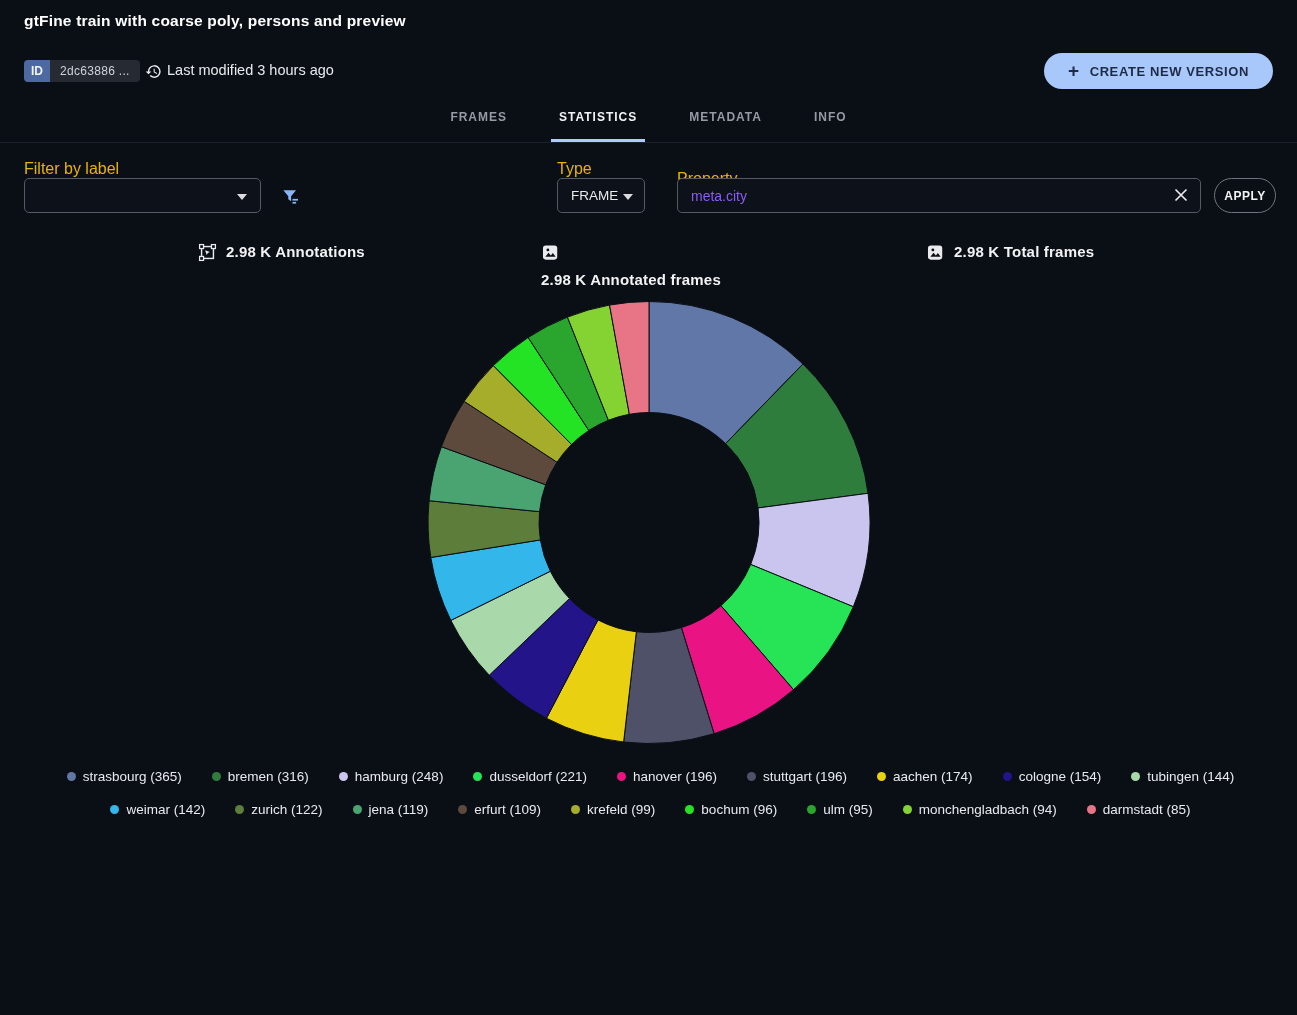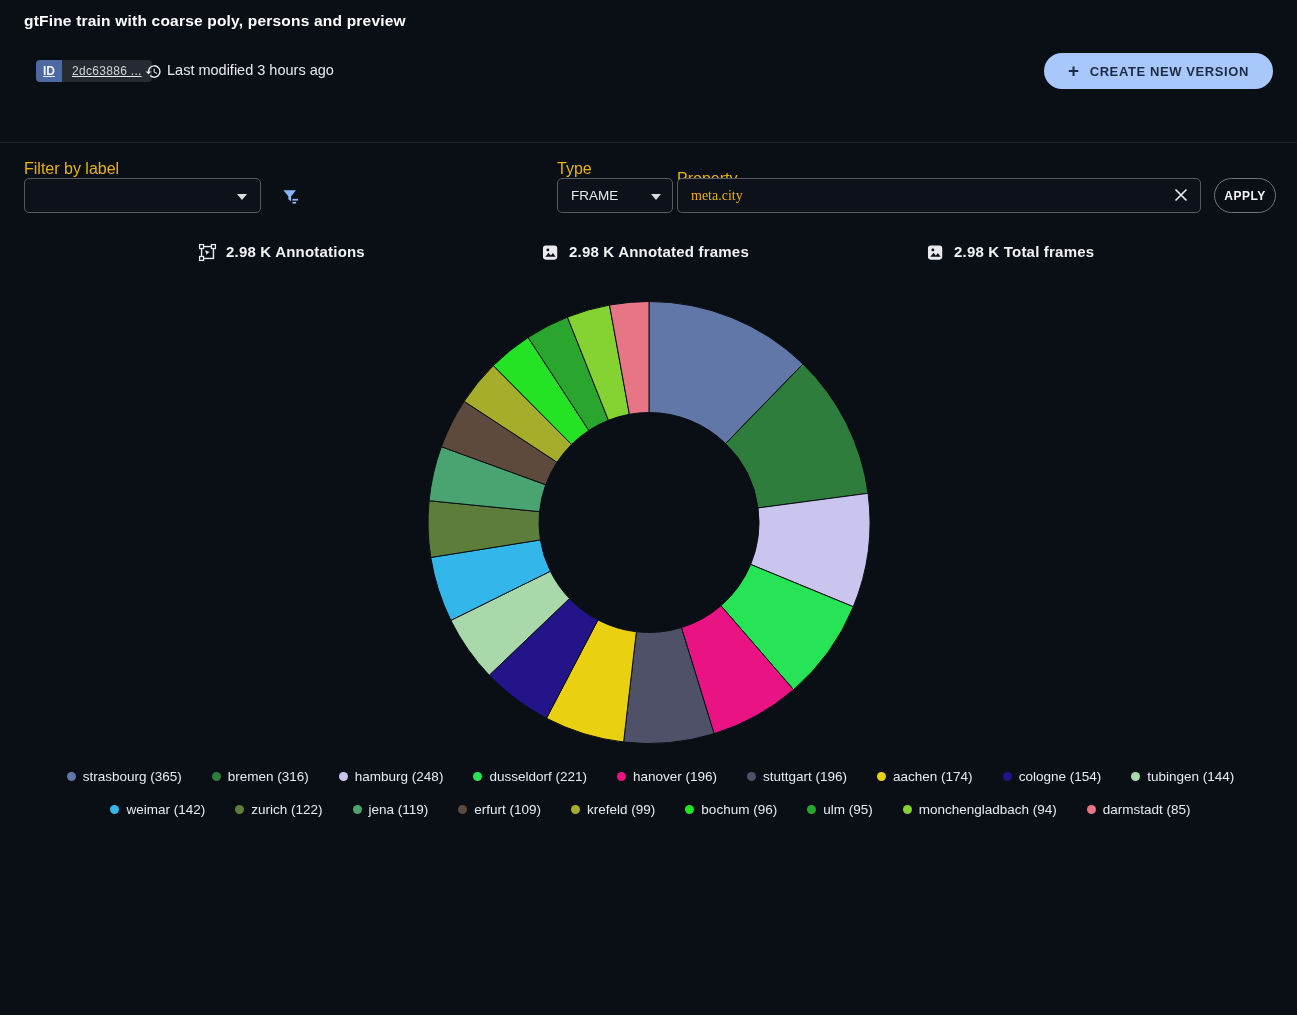--- a/index.html
+++ b/index.html
@@ -2,52 +2,52 @@
 <html><head>
 <meta charset="utf-8">
 <style>
   * { margin:0; padding:0; box-sizing:border-box; }
   html,body { background:#0a0e15; }
   body { font-family:"Liberation Sans","DejaVu Sans",sans-serif; }
   .app { position:relative; width:1297px; height:1015px; background:#0a0e15; overflow:hidden; color:#e8eaed; }
 
   
   .page-title { position:absolute; left:24px; top:12px; font-size:15.5px; font-weight:bold; color:#ffffff; letter-spacing:.2px; }
-  .id-badge { position:absolute; left:36px; top:60px; display:inline-flex; align-items:stretch; border-radius:4px; overflow:hidden; font-size:12px; height:22px; cursor:pointer;text-decoration:underline; }
+  .id-badge { position:absolute; left:24px; top:60px; display:inline-flex; align-items:stretch; border-radius:4px; overflow:hidden; font-size:12px; height:22px; cursor:pointer; }
   .id-badge .id-label { background:#4d69a2; color:#f1f3f4; font-weight:bold; display:flex; align-items:center; padding:0 7px; }
   .id-badge .id-value { background:#262b33; color:#cfd3d9; display:flex; align-items:center; padding:0 10px; letter-spacing:.3px;text-align:center; }
   .history-icon { position:absolute; left:145px; top:63px; width:17px; height:17px; }
   .last-modified { position:absolute; left:167px; top:62px; font-size:14.5px; color:#e8eaed; }
   .create-btn { position:absolute; right:24px; top:53px; height:36px; padding:0 24px; border:none; border-radius:18px; background:#a8c7fa; color:#1e2b45; font-family:inherit; font-size:13px; font-weight:bold; letter-spacing:.6px; display:flex; align-items:center; gap:10px; cursor:pointer; }
   .create-btn .plus { font-size:19px; font-weight:bold; line-height:1; margin-top:-2px; }
 
   
   .tab-bar { position:absolute; top:104px; left:0; right:0; display:flex; justify-content:center; gap:36px; }
   .tab { font-size:12px; font-weight:bold; letter-spacing:1px; color:#969ba3; padding:6px 8px 15px 8px; cursor:pointer; border-bottom:3px solid transparent; }
   .tab.active { color:#f1f3f4; border-bottom-color:#aecbfa; }
   .tab-divider { position:absolute; top:142px; left:0; right:0; height:1px; background:#1e222b; }
 
   
   .field-label { position:absolute; font-size:16px; color:#eab308; }
   .boxed { position:absolute; height:35px; background:#0d1119; border:1px solid #565b63; border-radius:5px; display:flex; align-items:center; cursor:pointer; }
   .label-filter { left:24px; top:178px; width:237px; }
   .caret { width:0; height:0; border-left:5px solid transparent; border-right:5px solid transparent; border-top:6px solid #dadce0; }
   .label-filter .caret { position:absolute; right:13px; top:15px; }
   .filter-icon { position:absolute; left:281px; top:187px; width:19px; height:19px; cursor:pointer; }
-  .type-select { left:557px; top:178px; width:116px; padding-left:13px; font-size:13.5px; color:#e8eaed; }
+  .type-select { left:557px; top:178px; width:88px; padding-left:13px; font-size:13.5px; color:#e8eaed; }
   .type-select .caret { position:absolute; right:11px; top:15px; }
-  .property-input { position:absolute; left:677px; top:178px; width:524px; height:35px; background:#0d1119; border:1px solid #565b63; border-radius:5px; color:#eab308; font-family:Liberation Serif, serif; font-size:14px; padding:0 40px 0 13px; outline:none; }
+  .property-input { position:absolute; left:677px; top:178px; width:524px; height:35px; background:#0d1119; border:1px solid #565b63; border-radius:5px; color:#8b5cf6; font-family:Liberation Sans, sans-serif; font-size:14px; padding:0 40px 0 13px; outline:none; }
   .clear-x { position:absolute; left:1173px; top:187px; width:16px; height:16px; cursor:pointer; }
   .apply-btn { position:absolute; left:1214px; top:178px; width:62px; height:35px; border-radius:18px; background:transparent; border:1px solid #70757d; color:#f1f3f4; font-family:inherit; font-size:12px; font-weight:bold; letter-spacing:.5px; cursor:pointer; }
 
   
   .stat { position:absolute; top:243px; display:flex; align-items:flex-start; gap:9px; }
   .stat svg { display:block; }
   .stat-text { font-size:15px; font-weight:bold; color:#f1f3f4; letter-spacing:.2px; }
-  .stat-1 { left:198px; } .stat-2 { left:541px; } .stat-3 { left:926px; }
+  .stat-1 { left:198px; } .stat-2 { left:541px;flex-direction:column; } .stat-3 { left:926px; }
 
   
   .donut-wrap { position:absolute; left:419px; top:292px; width:460px; height:460px; }
 
   
   .legend-row { position:absolute; left:4px; right:0; display:flex; justify-content:center; gap:30px; }
   .legend-row-1 { top:769px; } .legend-row-2 { top:802px; }
   .legend-item { display:flex; align-items:center; cursor:pointer; }
   .legend-item .dot { width:9px; height:9px; border-radius:50%; margin-right:7px; flex:none; }
   .legend-item .lbl { font-size:13.5px; color:#e8eaed; }
@@ -70,20 +70,26 @@
       <path fill="#e8eaed" d="M12.2 8v5l4.2 2.5.8-1.3-3.5-2V8z"></path>
     </svg>
   </span>
   <span class="last-modified">Last modified 3 hours ago</span>
 
   <button class="create-btn">
     <span class="plus">+</span>
     <span>CREATE NEW VERSION</span>
   </button>
 
+  <nav class="tab-bar" id="tabs">
+      <div class="tab">FRAMES</div>
+      <div class="tab active">STATISTICS</div>
+      <div class="tab">METADATA</div>
+      <div class="tab">INFO</div>
+    </nav>
   <div class="tab-divider"></div>
 
   <div class="field-label" style="left:24px; top:160px;">Filter by label</div>
   <div class="boxed label-filter">
     <span class="caret"></span>
   </div>
   <span class="filter-icon">
     <svg viewBox="0 0 24 24" width="19" height="19">
       <path fill="#8ab4f8" d="M3 4h16l-6.2 7.8V18l-3.6-2.6v-3.6L3 4z"></path>
       <rect x="14.5" y="15" width="7" height="2.2" fill="#8ab4f8"></rect>

